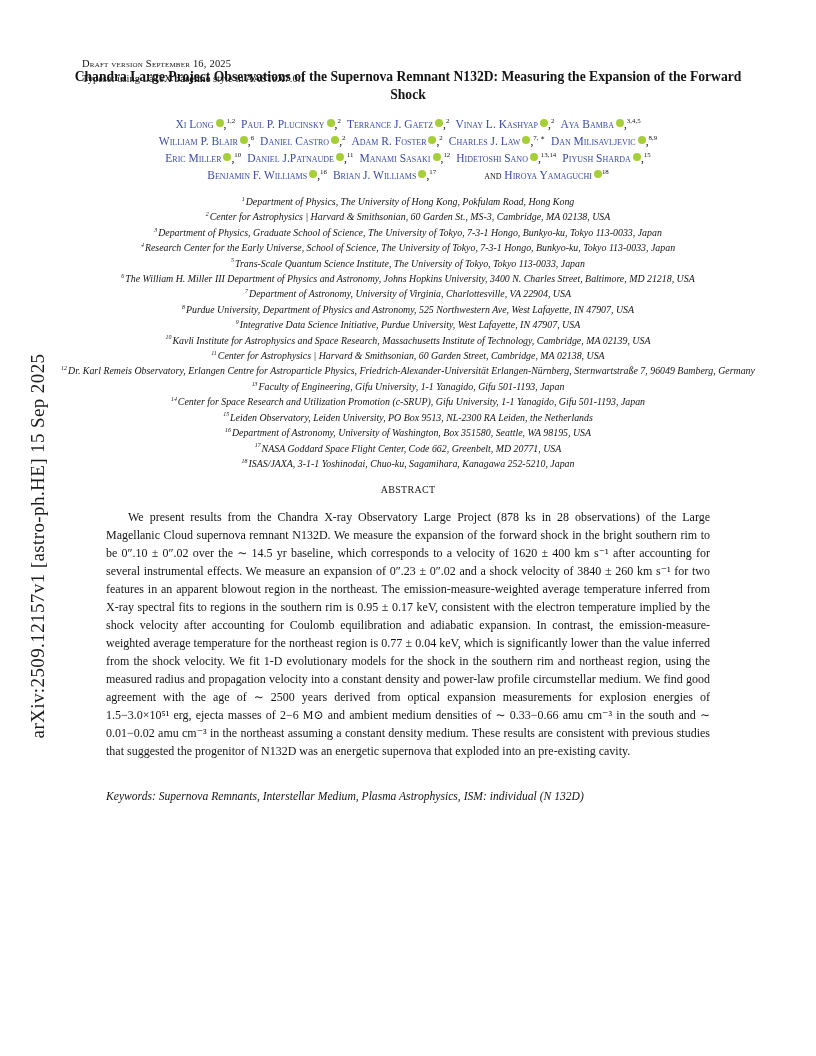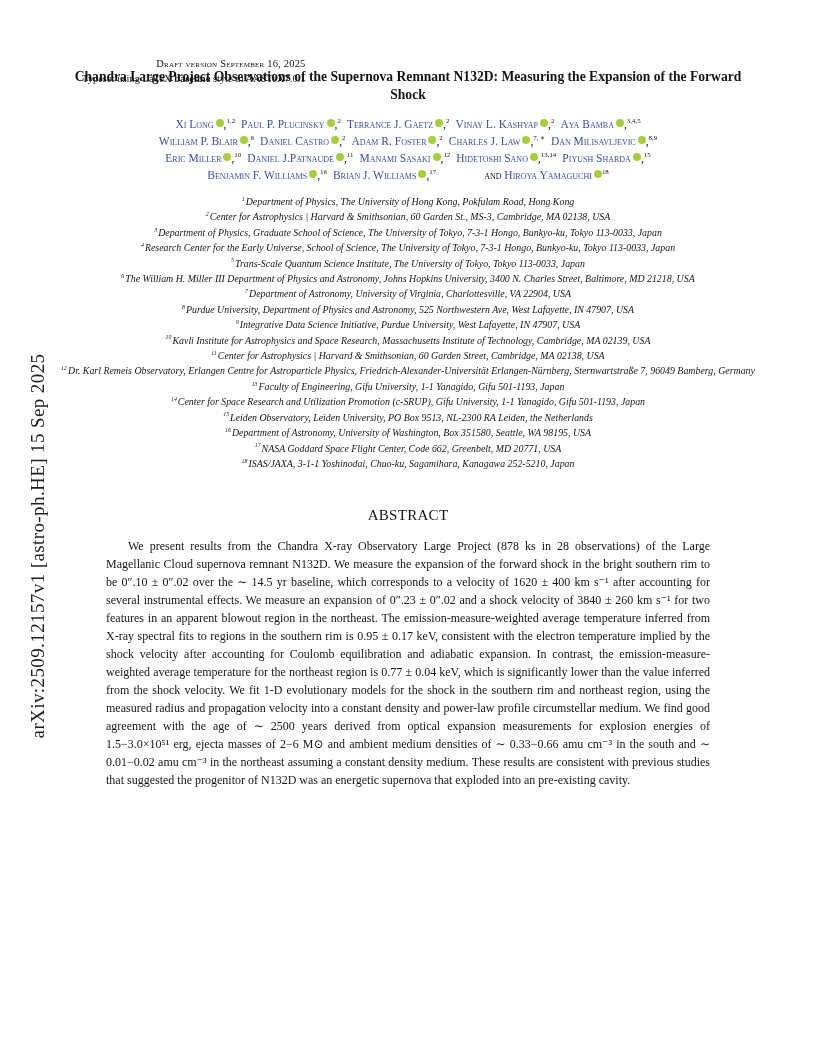--- a/index.html
+++ b/index.html
@@ -2,21 +2,21 @@
 <html style="--author-color: #3b4ca6; --orcid-color: #a6ce39;"><head>
 <meta charset="utf-8">
 <style>
   * { margin:0; padding:0; box-sizing:border-box; }
   html,body { background:#ffffff; }
   body {
     width:816px; height:1056px; position:relative; overflow:hidden;
     font-family:"Liberation Serif","DejaVu Serif",serif; color:#141414;
   }
   .header-block { position:absolute; top:56px; left:82px; font-size:10.5px; line-height:15px; }
-  .draft-line { font-variant:small-caps; letter-spacing:0.2px;text-align:right; }
+  .draft-line { font-variant:small-caps; letter-spacing:0.2px; }
   .typeset-line b { font-weight:bold; }
   .arxiv-strip {
     position:absolute; left:38px; top:546px;
     transform:translate(-50%,-50%) rotate(-90deg);
     white-space:nowrap; font-size:19px; color:#1c1c1c; letter-spacing:0.4px;
   }
   .main { padding-top:68px; }
   .paper-title {
     width:692px; margin:0 auto; text-align:center;
     font-weight:bold; font-size:13.6px; line-height:17.5px;
@@ -26,21 +26,21 @@
   .author-name { font-variant:small-caps; color:var(--author-color,#3b4ca6); }
   .author-and { font-variant:small-caps; color:#141414;margin-left:42px; }
   .orcid {
     display:inline-block; width:8px; height:8px; border-radius:50%;
     background:var(--orcid-color,#a6ce39); margin-left:2px; vertical-align:1px;
   }
   sup { font-size:0.6em; vertical-align:super; line-height:0; }
   .affiliation-list { margin-top:10px; text-align:center; font-size:9.9px; font-style:italic; line-height:15.4px; }
   .affiliation { width:704px; margin:0 auto; }
   .affiliation sup { font-style:italic; margin-right:1px; }
-  .abstract-heading { text-align:center; margin-top:36px; font-size:15px; letter-spacing:0.3px; }
+  .abstract-heading { text-align:center; margin-top:13px; font-size:10px; letter-spacing:0.3px; }
   .abstract-body {
     width:604px; margin:13px auto 0; text-align:justify; text-indent:22px;
     font-size:12px; line-height:18px;
   }
   .keywords { width:604px; margin:30px auto 0; font-size:11.6px; font-style:italic; }
 </style>
 </head>
 <body>
 
 <div class="header-block">
@@ -77,13 +77,14 @@
       <div class="affiliation"><sup>14</sup>Center for Space Research and Utilization Promotion (c-SRUP), Gifu University, 1-1 Yanagido, Gifu 501-1193, Japan</div>
       <div class="affiliation"><sup>15</sup>Leiden Observatory, Leiden University, PO Box 9513, NL-2300 RA Leiden, the Netherlands</div>
       <div class="affiliation"><sup>16</sup>Department of Astronomy, University of Washington, Box 351580, Seattle, WA 98195, USA</div>
       <div class="affiliation"><sup>17</sup>NASA Goddard Space Flight Center, Code 662, Greenbelt, MD 20771, USA</div>
       <div class="affiliation"><sup>18</sup>ISAS/JAXA, 3-1-1 Yoshinodai, Chuo-ku, Sagamihara, Kanagawa 252-5210, Japan</div>
     </div>
 
   <div class="abstract-heading">ABSTRACT</div>
   <p class="abstract-body">We present results from the Chandra X-ray Observatory Large Project (878 ks in 28 observations) of the Large Magellanic Cloud supernova remnant N132D. We measure the expansion of the forward shock in the bright southern rim to be 0″.10 ± 0″.02 over the ∼ 14.5 yr baseline, which corresponds to a velocity of 1620 ± 400 km s⁻¹ after accounting for several instrumental effects. We measure an expansion of 0″.23 ± 0″.02 and a shock velocity of 3840 ± 260 km s⁻¹ for two features in an apparent blowout region in the northeast. The emission-measure-weighted average temperature inferred from X-ray spectral fits to regions in the southern rim is 0.95 ± 0.17 keV, consistent with the electron temperature implied by the shock velocity after accounting for Coulomb equilibration and adiabatic expansion. In contrast, the emission-measure-weighted average temperature for the northeast region is 0.77 ± 0.04 keV, which is significantly lower than the value inferred from the shock velocity. We fit 1-D evolutionary models for the shock in the southern rim and northeast region, using the measured radius and propagation velocity into a constant density and power-law profile circumstellar medium. We find good agreement with the age of ∼ 2500 years derived from optical expansion measurements for explosion energies of 1.5−3.0×10⁵¹ erg, ejecta masses of 2−6 M⊙ and ambient medium densities of ∼ 0.33−0.66 amu cm⁻³ in the south and ∼ 0.01−0.02 amu cm⁻³ in the northeast assuming a constant density medium. These results are consistent with previous studies that suggested the progenitor of N132D was an energetic supernova that exploded into an pre-existing cavity.</p>
 
+  <div class="keywords"><span>Keywords:</span><span> Supernova Remnants, Interstellar Medium, Plasma Astrophysics, ISM: individual (N 132D)</span></div>
 </div>
 
 </body></html>

